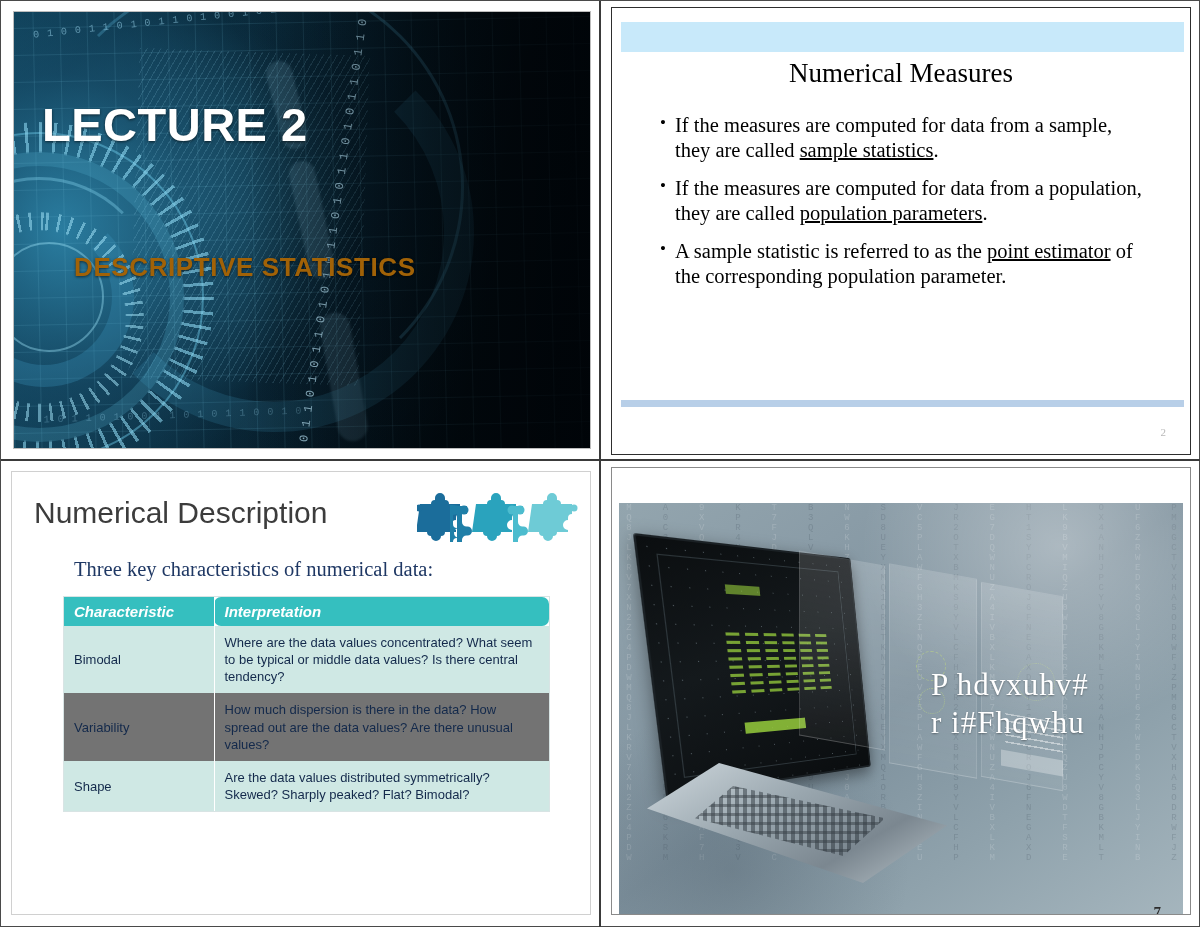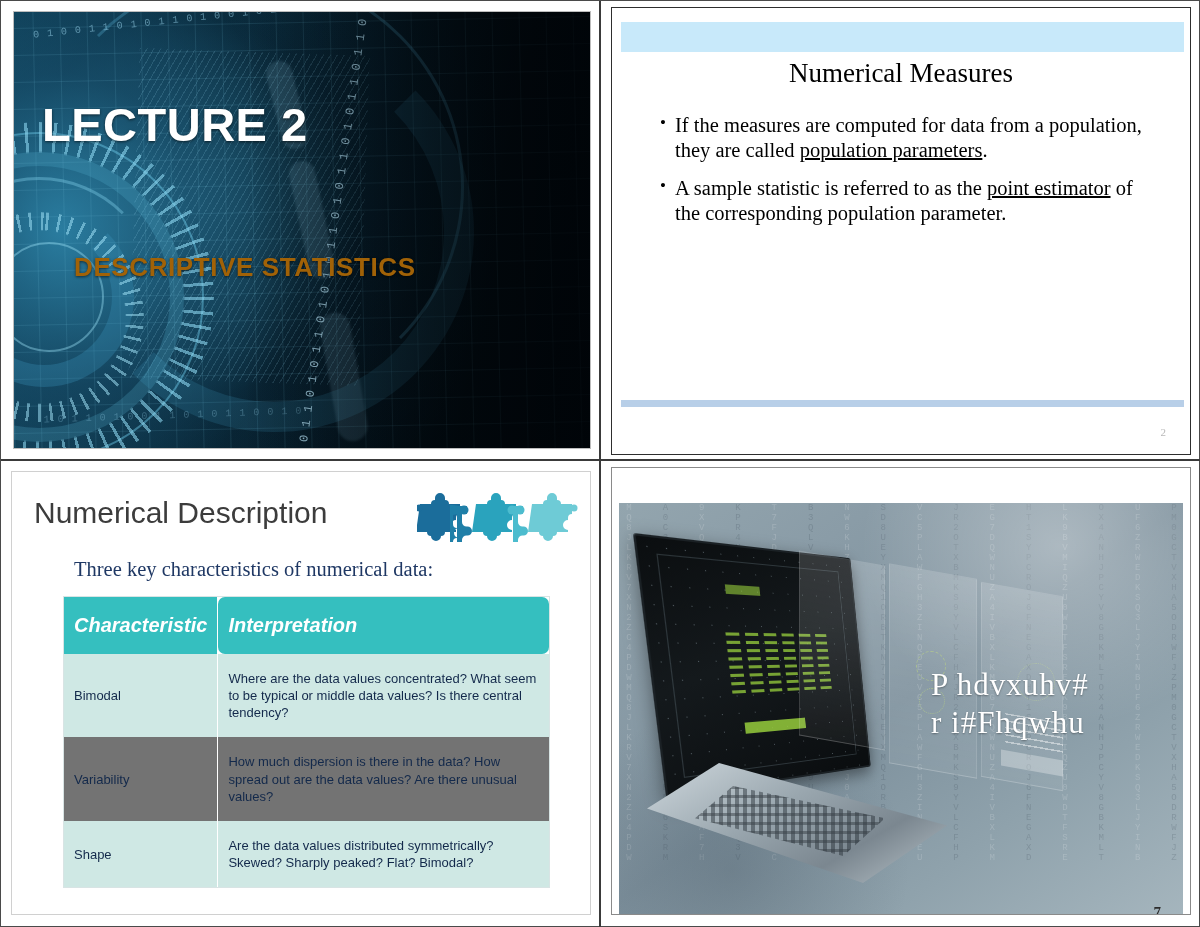--- a/index.html
+++ b/index.html
@@ -212,29 +212,29 @@
     position: absolute; left: 52px; top: 125px;
     width: 485px;
     border-collapse: collapse;
     font-family: "Liberation Sans", sans-serif;
     box-shadow: 0 0 0 1px #d8e4e4;
   }
   .char-table th {
     background: #35bfbf;
     color: #ffffff;
     font-style: italic; font-weight: bold;
-    font-size: 20px;
+    font-size: 15px;
     text-align: left;
-    padding: 17px 10px;
+    padding: 6px 10px;
     border-right: 1px solid #ffffff;
   }
   .char-table th:last-child { border-right: none; border-radius: 7px; }
   .char-table td {
     font-size: 13px; color: #13294b;
-    padding: 16px 10px;
+    padding: 8px 10px;
     vertical-align: middle;
     border-right: 1px solid #ffffff;
     line-height: 1.32;
     margin-top: 8px;
   }
   .char-table td:last-child { border-right: none; }
   .char-table td.k { width: 150px; }
   .char-table tr.odd  td { background: #cfe8e4; }
   .char-table tr.even td { background: #737373; }
 
@@ -401,20 +401,21 @@
         <div class="title-main">LECTURE 2</div>
         <div class="title-sub">DESCRIPTIVE STATISTICS</div>
       </div>
     </div>
 
     <div class="cell row-top">
       <div class="slide slide-measures">
         <div class="band-top"></div>
         <div class="measures-title">Numerical Measures</div>
         <ul class="bullets" id="measures-bullets">
+            <li>If the measures are computed for data from a sample, they are called <u>sample statistics</u>.</li>
             <li>If the measures are computed for data from a population, they are called <u>population parameters</u>.</li>
             <li>A sample statistic is referred to as the <u>point estimator</u> of the corresponding population parameter.</li>
           </ul>
         <div class="band-bottom"></div>
         <div class="pagenum-light">2</div>
       </div>
     </div>
 
     <div class="cell col-left">
       <div class="slide slide-desc">

